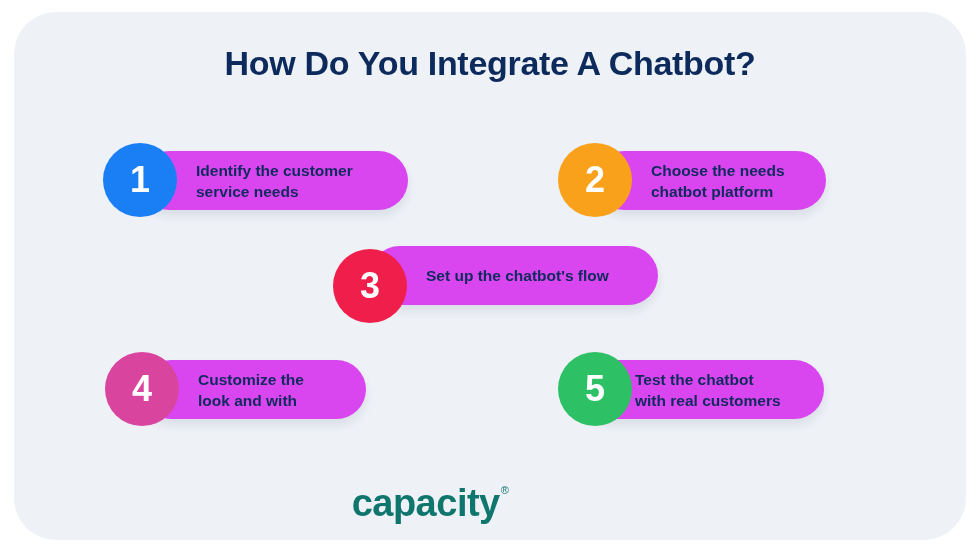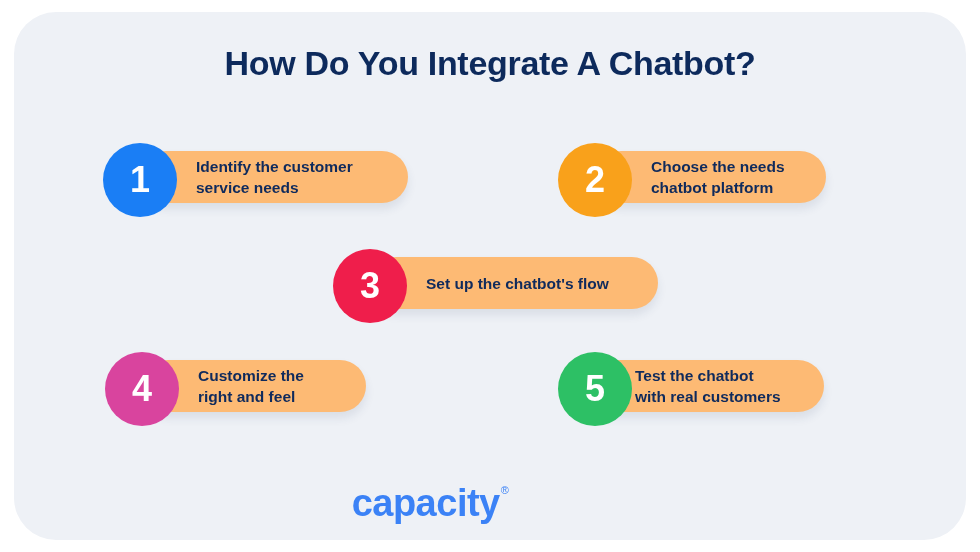--- a/index.html
+++ b/index.html
@@ -11,37 +11,37 @@
     .card {
       position: absolute; left: 14px; top: 12px; width: 952px; height: 528px;
       background: #eef1f6; border-radius: 42px;
     }
     .title {
       position: absolute; left: 0; top: 44px; width: 980px; text-align: center;
       font-size: 34px; font-weight: 700; color: #0d2a5c; letter-spacing: -0.3px;
     }
     .step { position: absolute; }
     .pill {
-      position: absolute; background: #fdba74; border-radius: 30px;
+      position: absolute; background: #d946ef; border-radius: 30px;
       box-shadow: 0 6px 10px rgba(40, 60, 100, 0.10);
-      height: 52px; display: flex; align-items: center;
+      height: 59px; display: flex; align-items: center;
       box-sizing: border-box; padding-left: 56px; padding-right: 20px;
     }
     .pill-text {
       font-size: 15.5px; font-weight: 700; color: #0f2a5c; line-height: 21px;
       white-space: pre-line;
     }
     .circle {
       position: absolute; width: 74px; height: 74px; border-radius: 50%;
       display: flex; align-items: center; justify-content: center;
       color: #ffffff; font-size: 36px; font-weight: 700;
     }
     .logo {
       position: absolute; left: 0; top: 482px; width: 860px; text-align: center;
-      font-size: 38px; font-weight: 700; color: #3b82f6; letter-spacing: -0.5px;
+      font-size: 38px; font-weight: 700; color: #0f766e; letter-spacing: -0.5px;
     }
     .logo sup { font-size: 11px; font-weight: 400; vertical-align: 22px; margin-left: 1px; }
   </style>
 </head>
 <body>
 
 <div class="card"></div>
 
 <div class="title">How Do You Integrate A Chatbot?</div>
 
@@ -55,30 +55,30 @@
 
 <div class="step">
   <div class="pill" style="left:595px; top:151px; width:231px;">
     <span class="pill-text">Choose the needs
 chatbot platform</span>
   </div>
   <div class="circle" style="left:558px; top:143px; background:#f9a11b;">2</div>
 </div>
 
 <div class="step">
-  <div class="pill" style="left:370px; top:257px; width:288px;">
+  <div class="pill" style="left:370px; top:246px; width:288px;">
     <span class="pill-text">Set up the chatbot's flow</span>
   </div>
   <div class="circle" style="left:333px; top:249px; background:#ef1e4b;">3</div>
 </div>
 
 <div class="step">
   <div class="pill" style="left:142px; top:360px; width:224px;">
     <span class="pill-text">Customize the
-right and feel</span>
+look and with</span>
   </div>
   <div class="circle" style="left:105px; top:352px; background:#d9449e;">4</div>
 </div>
 
 <div class="step">
   <div class="pill" style="left:579px; top:360px; width:245px;">
     <span class="pill-text">Test the chatbot
 with real customers</span>
   </div>
   <div class="circle" style="left:558px; top:352px; background:#2dc065;">5</div>

